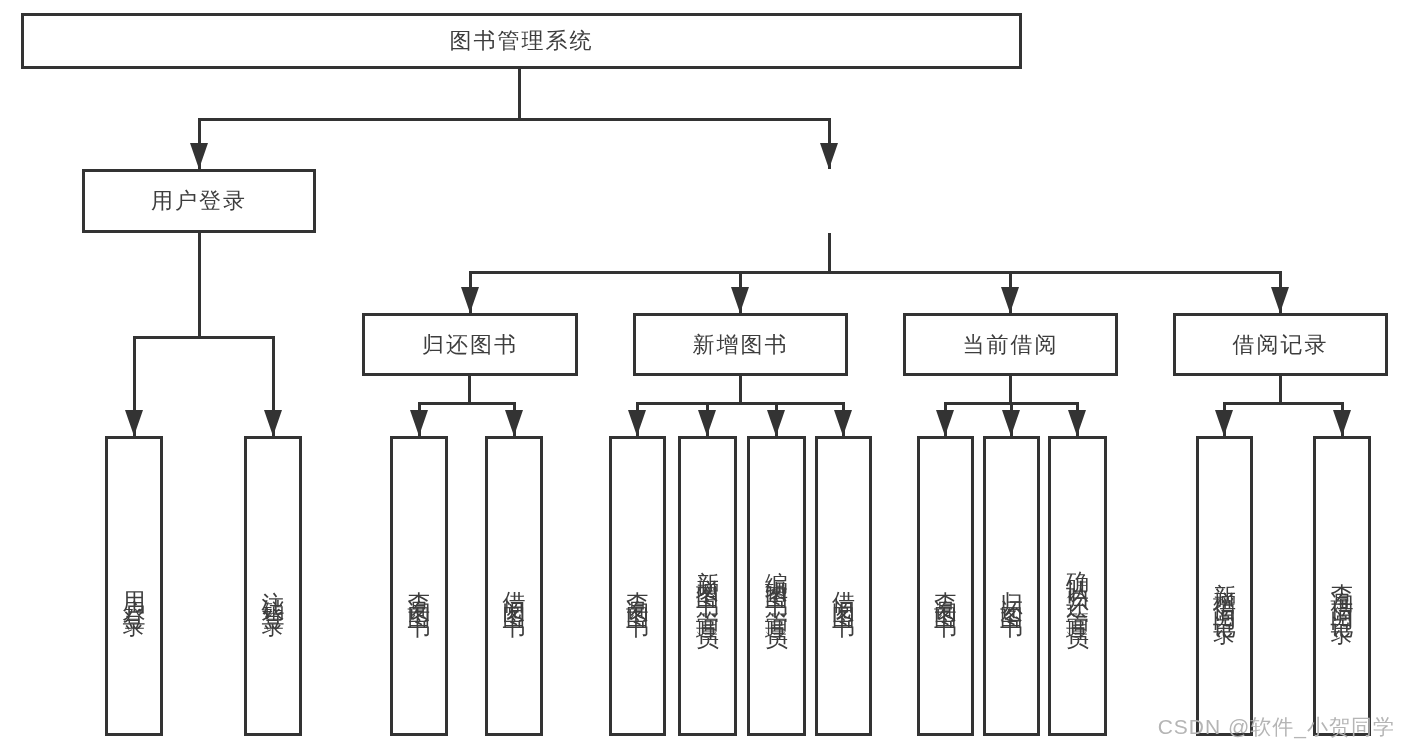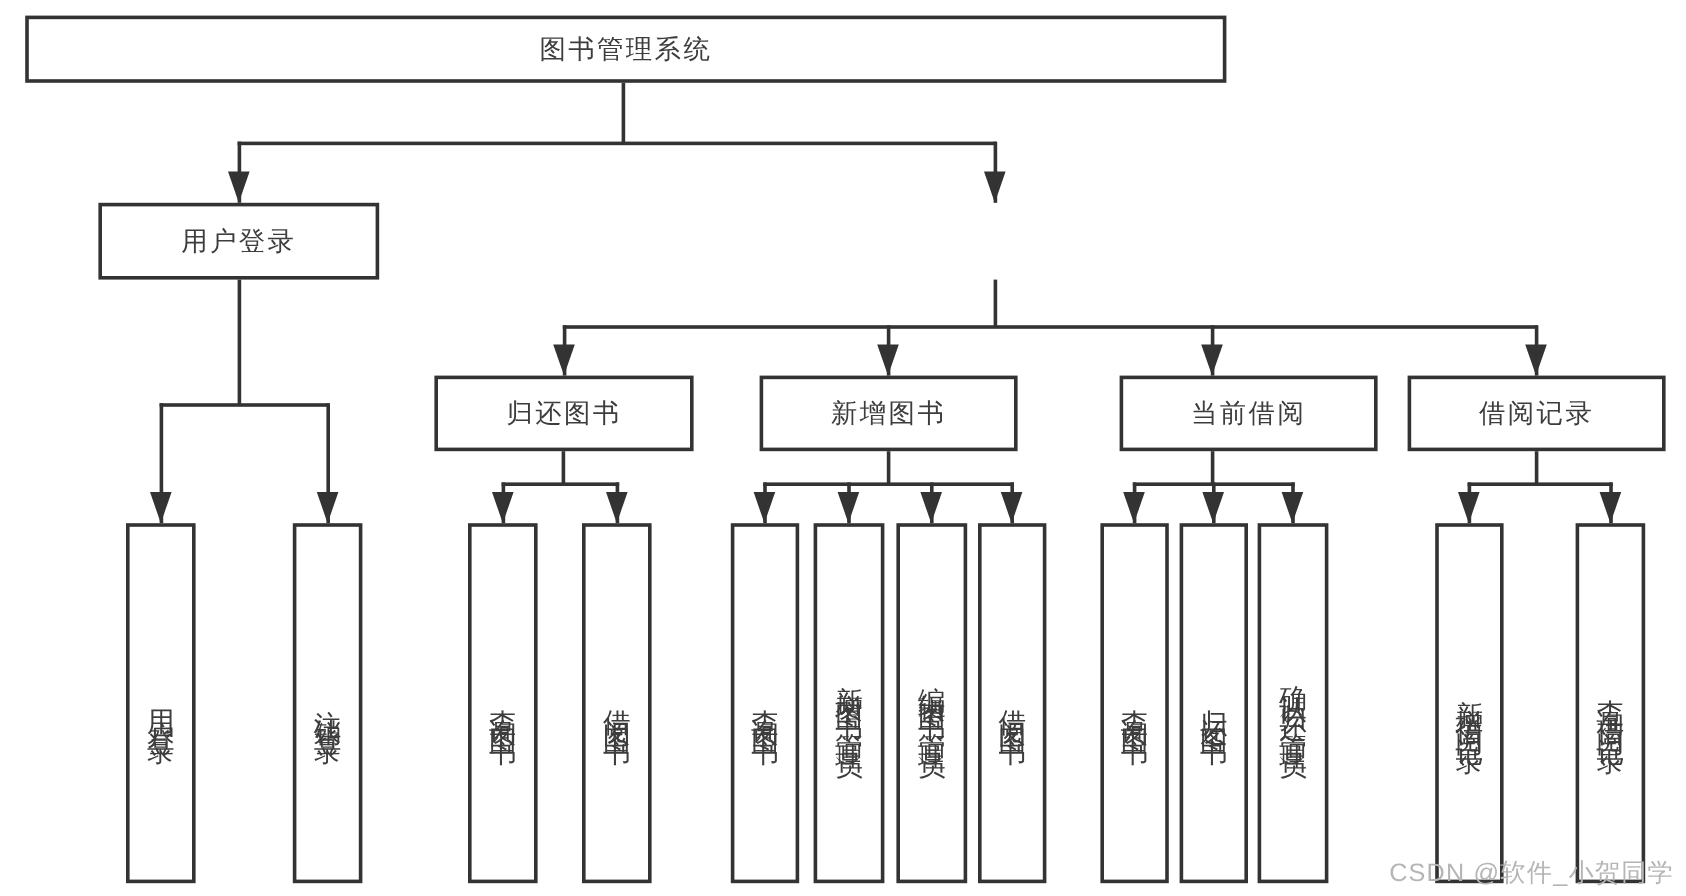--- a/index.html
+++ b/index.html
@@ -45,21 +45,21 @@
 
 
   <div class="box" style="left:362px;top:313px;width:216px;height:63px;">
     <span>归还图书</span>
   </div>
 
   <div class="box" style="left:633px;top:313px;width:215px;height:63px;">
     <span>新增图书</span>
   </div>
 
-  <div class="box" style="left:933px;top:313px;width:215px;height:63px;">
+  <div class="box" style="left:903px;top:313px;width:215px;height:63px;">
     <span>当前借阅</span>
   </div>
 
   <div class="box" style="left:1173px;top:313px;width:215px;height:63px;">
     <span>借阅记录</span>
   </div>
 
   <div class="box vbox" style="left:105px;top:436px;width:58px;height:300px;">
     <span>用户登录</span>
   </div>

